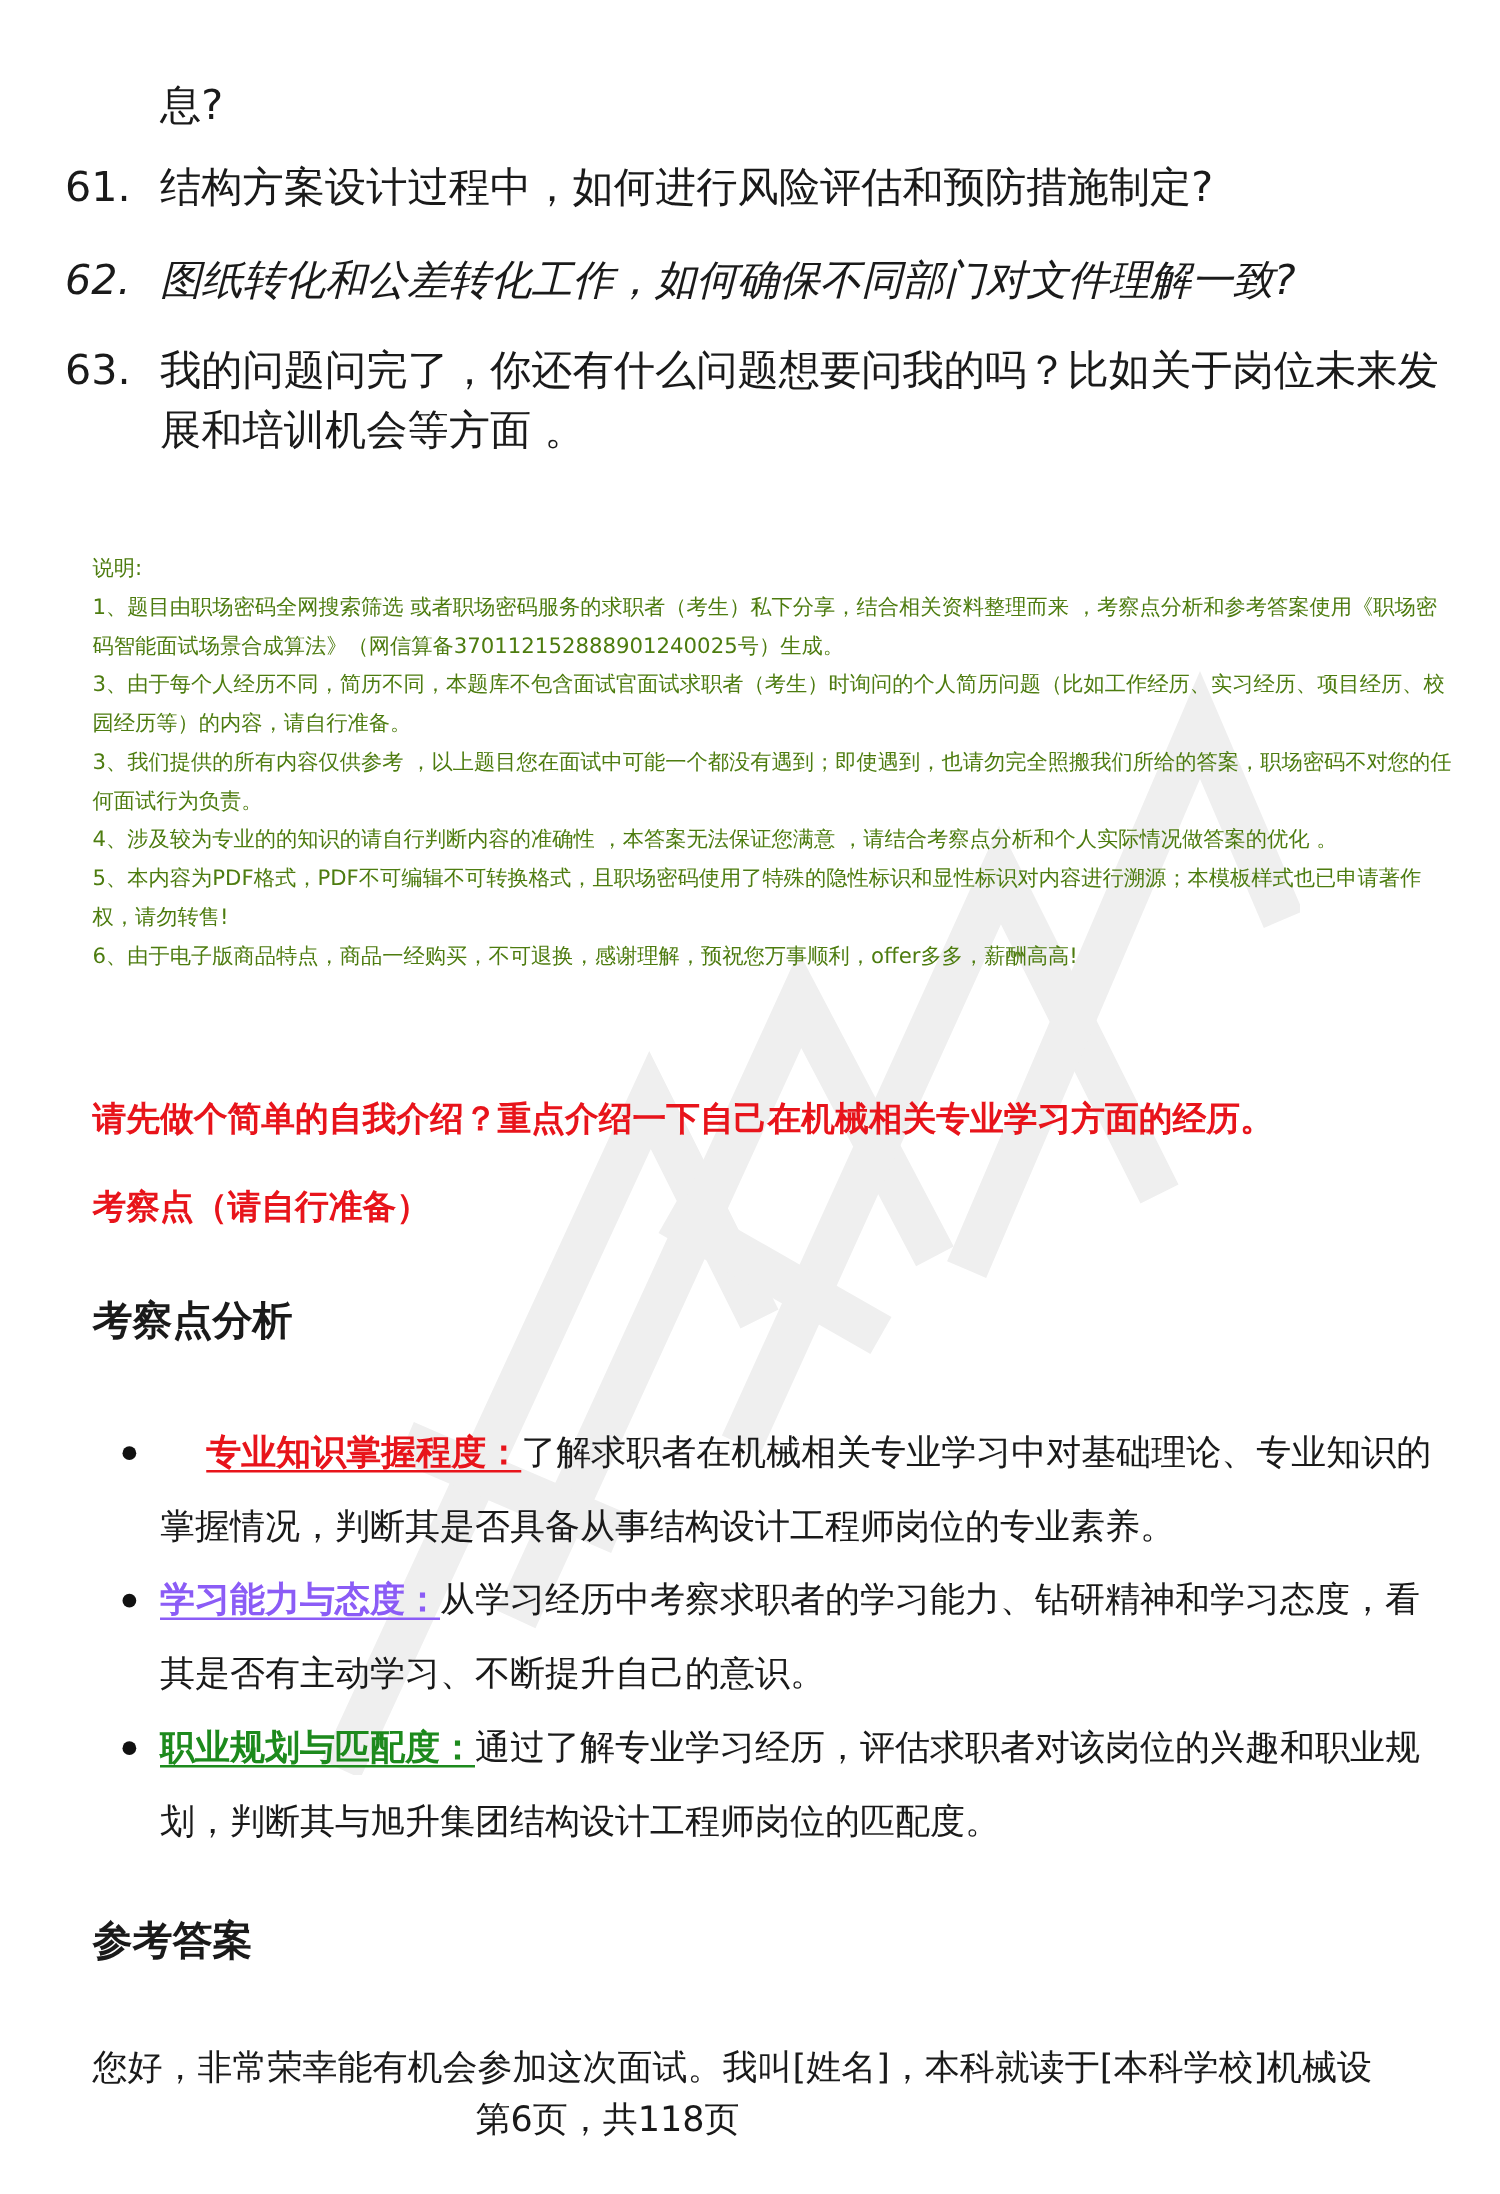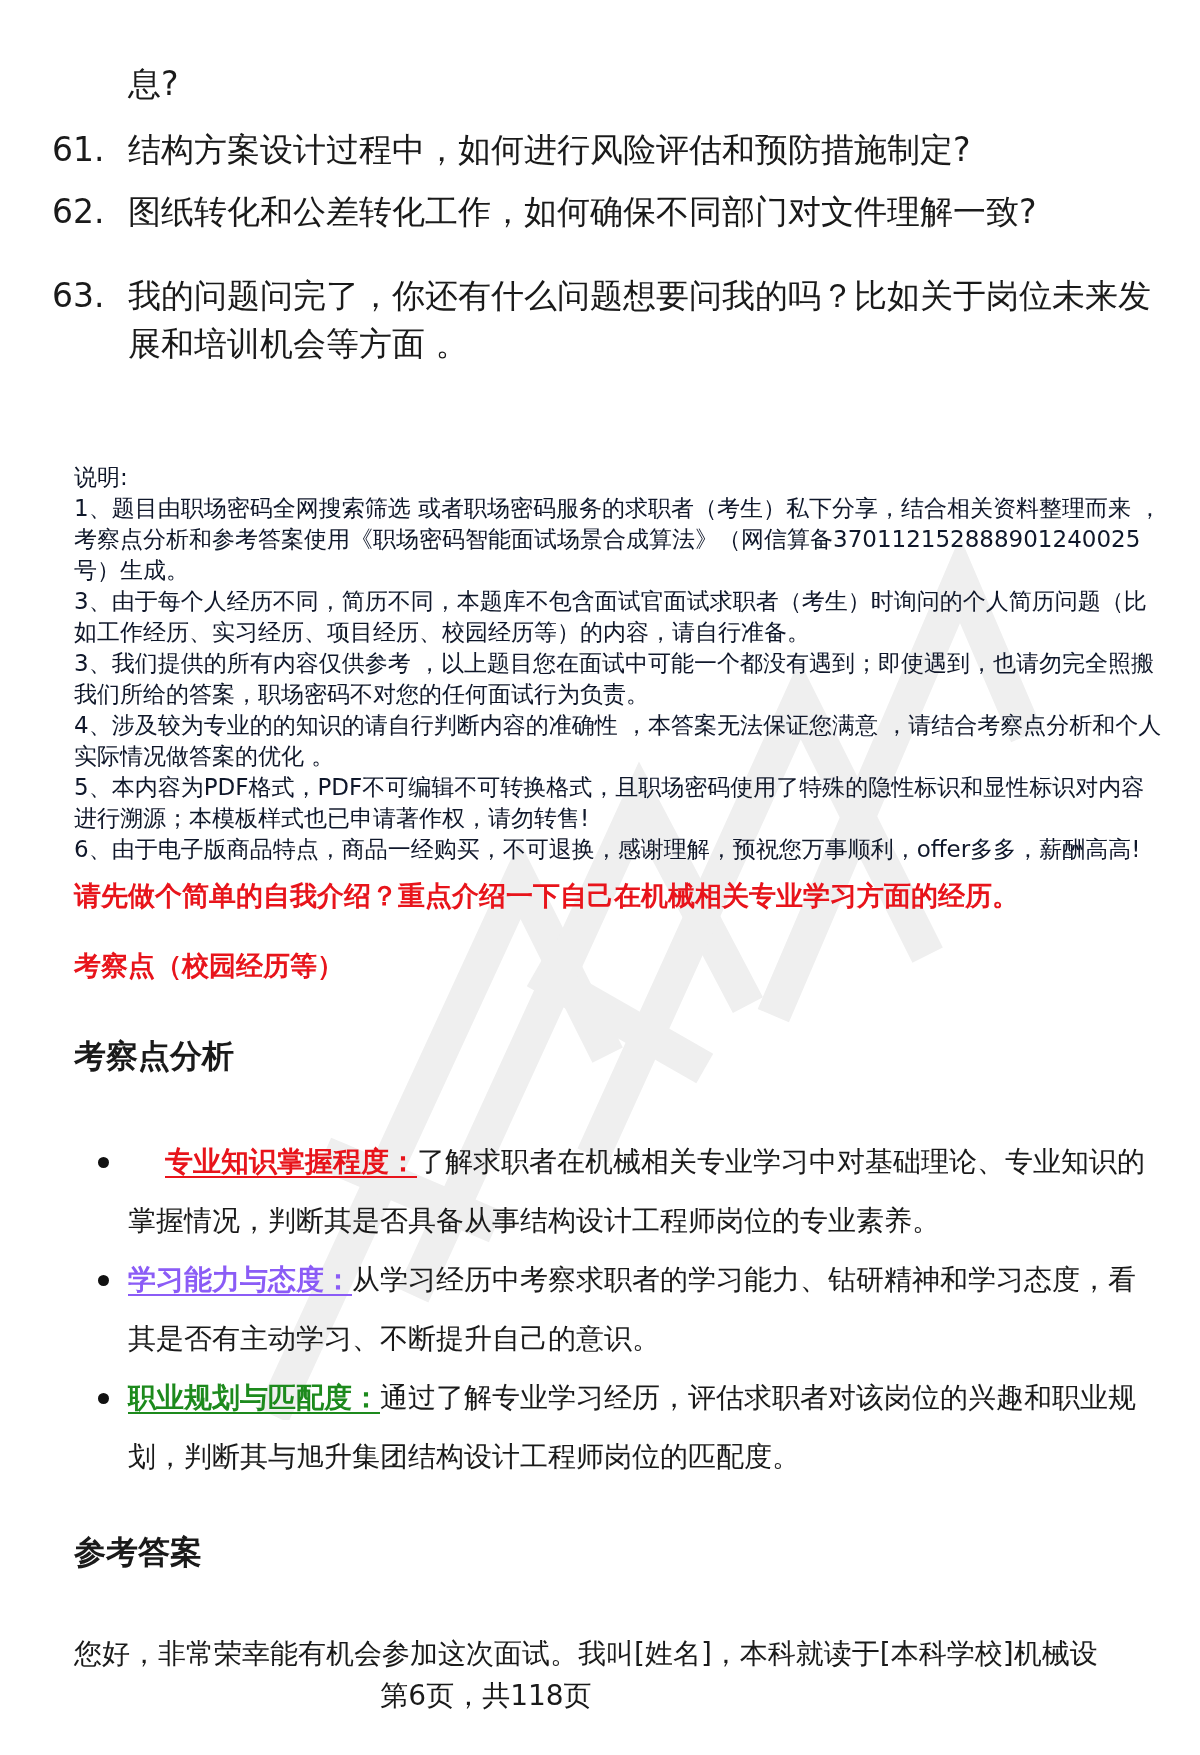--- a/index.html
+++ b/index.html
@@ -14,21 +14,21 @@
   .page { position: relative; z-index: 1; }
   .q-cont { position: absolute; left: 128px; top: 62px; font-size: 33px; line-height: 44px; }
   .q {
     position: absolute; left: 52px; font-size: 33px; line-height: 52px; width: 1100px;
     display: flex;
   }
   .q .num { width: 76px; flex: none; }
   .q .txt { flex: 1; letter-spacing: 0px; }
   .notes {
     position: absolute; left: 74px; top: 440px; width: 1090px;
-    font-size: 23px; line-height: 31px; color: #0f172a; margin-top: 22px;
+    font-size: 17px; line-height: 31px; color: #4d7c0f;
   }
   .notes p { margin: 0; }
   .red-q {
     position: absolute; left: 74px; top: 876px; font-size: 27px; font-weight: bold;
     color: #e8141b; line-height: 40px;
   }
   .red-sub {
     position: absolute; left: 74px; top: 946px; font-size: 27px; font-weight: bold;
     color: #e8141b; line-height: 40px;
   }
@@ -79,41 +79,41 @@
 </svg>
 
 <div class="page">
 
   <div class="q-cont">息?</div>
 
   <div class="q" style="top:124px;">
     <span class="num">61.</span>
     <span class="txt">结构方案设计过程中，如何进行风险评估和预防措施制定?</span>
   </div>
-  <div class="q" style="top:186px;">
+  <div class="q" style="top:198px;font-style:italic;">
     <span class="num">62.</span>
     <span class="txt">图纸转化和公差转化工作，如何确保不同部门对文件理解一致?</span>
   </div>
   <div class="q" style="top:272px; line-height:48px;">
     <span class="num">63.</span>
     <span class="txt" style="width:1000px;">我的问题问完了，你还有什么问题想要问我的吗？比如关于岗位未来发展和培训机会等方面 。</span>
   </div>
 
   <div class="notes">
     <p>说明:</p>
     <p>1、题目由职场密码全网搜索筛选 或者职场密码服务的求职者（考生）私下分享，结合相关资料整理而来 ，考察点分析和参考答案使用《职场密码智能面试场景合成算法》（网信算备370112152888901240025号）生成。</p>
     <p>3、由于每个人经历不同，简历不同，本题库不包含面试官面试求职者（考生）时询问的个人简历问题（比如工作经历、实习经历、项目经历、校园经历等）的内容，请自行准备。</p>
     <p>3、我们提供的所有内容仅供参考 ，以上题目您在面试中可能一个都没有遇到；即使遇到，也请勿完全照搬我们所给的答案，职场密码不对您的任何面试行为负责。</p>
     <p>4、涉及较为专业的的知识的请自行判断内容的准确性 ，本答案无法保证您满意 ，请结合考察点分析和个人实际情况做答案的优化 。</p>
     <p>5、本内容为PDF格式，PDF不可编辑不可转换格式，且职场密码使用了特殊的隐性标识和显性标识对内容进行溯源；本模板样式也已申请著作权，请勿转售!</p>
     <p>6、由于电子版商品特点，商品一经购买，不可退换，感谢理解，预祝您万事顺利，offer多多，薪酬高高!</p>
   </div>
 
   <div class="red-q">请先做个简单的自我介绍？重点介绍一下自己在机械相关专业学习方面的经历。</div>
-  <div class="red-sub">考察点（校园经历等）</div>
+  <div class="red-sub">考察点（请自行准备）</div>
 
   <div class="h-analysis">考察点分析</div>
 
   <div class="bullets">
     <div class="bullet">
       <span class="dot"></span>
       <span class="key k-red">专业知识掌握程度：</span><span>了解求职者在机械相关专业学习中对基础理论、专业知识的掌握情况，判断其是否具备从事结构设计工程师岗位的专业素养。</span>
     </div>
     <div class="bullet">
       <span class="dot"></span>

